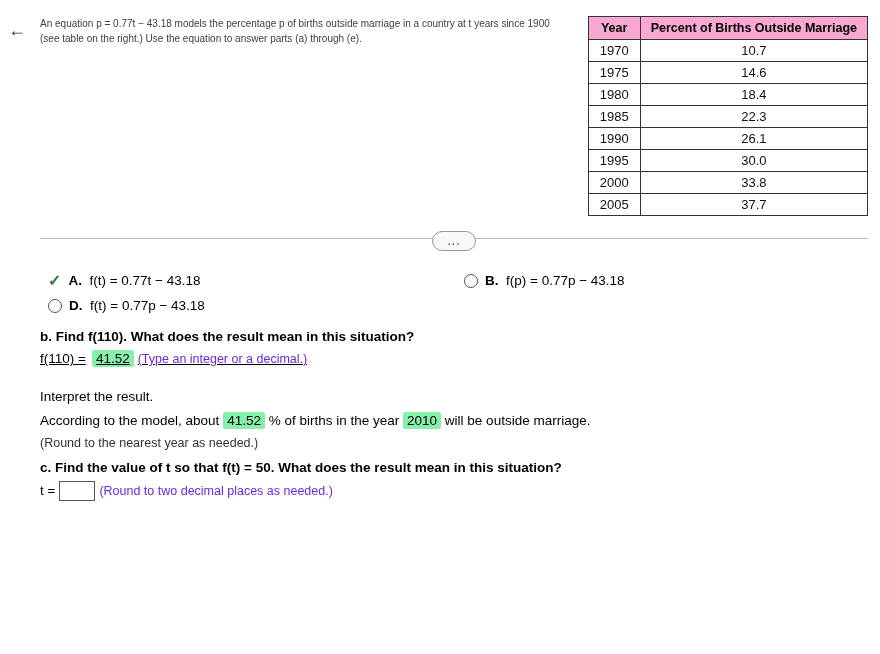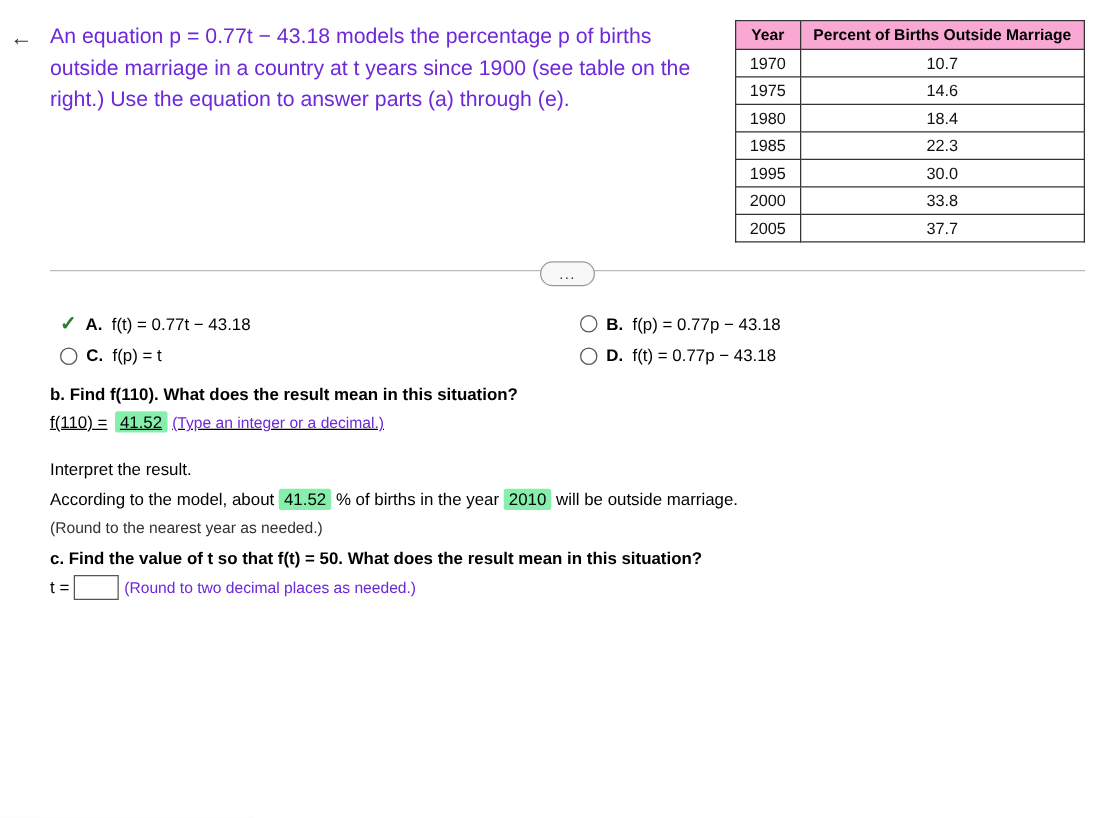--- a/index.html
+++ b/index.html
@@ -33,23 +33,23 @@
       flex-direction: column;
       padding: 16px 12px 16px 8px;
     }
     .top-section {
       display: flex;
       gap: 16px;
       margin-bottom: 12px;
     }
     .problem-text {
       flex: 1;
-      font-size: 17px;
+      font-size: 10px;
       line-height: 1.5;
-      color: #6d28d9;
+      color: #404040;
     }
     .problem-text p {
       margin: 0;
     }
     .table-container {
       flex-shrink: 0;
     }
     .data-table {
       border-collapse: collapse;
       font-size: 13px;
@@ -226,20 +226,24 @@
               </tr>
               <tr>
                 <td>1980</td>
                 <td>18.4</td>
               </tr>
               <tr>
                 <td>1985</td>
                 <td>22.3</td>
               </tr>
               <tr>
+                <td>1990</td>
+                <td>26.1</td>
+              </tr>
+              <tr>
                 <td>1995</td>
                 <td>30.0</td>
               </tr>
               <tr>
                 <td>2000</td>
                 <td>33.8</td>
               </tr>
               <tr>
                 <td>2005</td>
                 <td>37.7</td>
@@ -260,24 +264,20 @@
     <div class="choice-item">
           <span class="checkmark-icon">✓</span>
           <span class="choice-label"><b>A.</b> &nbsp;f(t) = 0.77t − 43.18</span>
         </div>
         <div class="choice-item">
           <span class="radio-circle"></span>
           <span class="choice-label"><b>B.</b> &nbsp;f(p) = 0.77p − 43.18</span>
         </div>
         <div class="choice-item">
           <span class="radio-circle"></span>
-          <span class="choice-label"><b>C.</b> &nbsp;f(p) = t</span>
-        </div>
-        <div class="choice-item">
-          <span class="radio-circle"></span>
           <span class="choice-label"><b>D.</b> &nbsp;f(t) = 0.77p − 43.18</span>
         </div>
       </div>
 
     <div class="part-b-section">
       <div class="part-heading">b. Find f(110). What does the result mean in this situation?</div>
       <div class="answer-line">
         <span class="eq-part">f(110) =</span>
         <span class="highlight-box">41.52</span>
         <span class="small-note">(Type an integer or a decimal.)</span>

